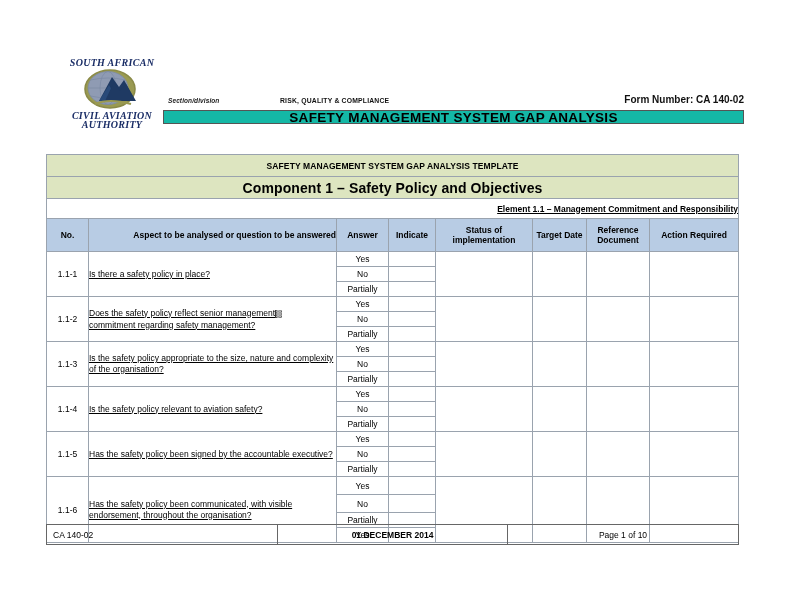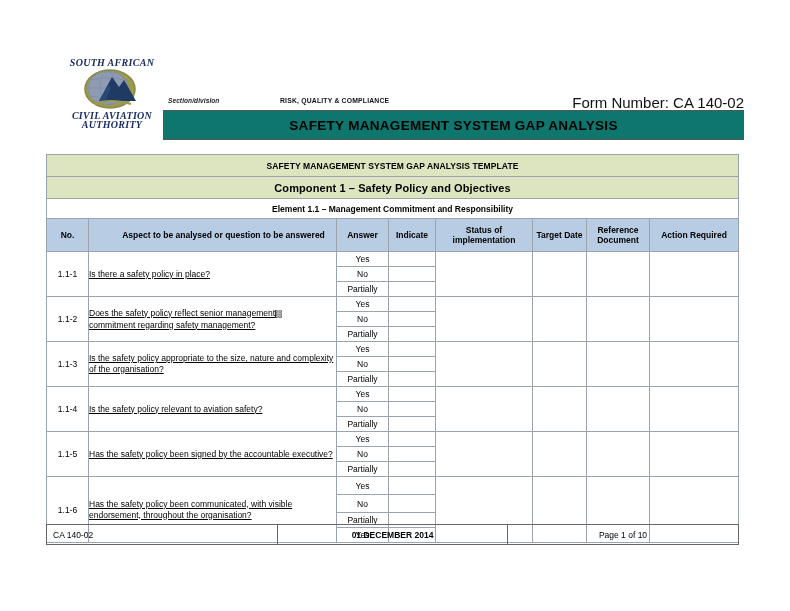--- a/index.html
+++ b/index.html
@@ -68,35 +68,36 @@
     top: 97px;
     font-size: 6.8px;
     font-weight: bold;
     color: #111;
     letter-spacing: 0.2px;
   }
   .form-number {
     position: absolute;
     right: 46px;
     top: 94px;
-    font-size: 15px;
+    font-size: 10px;
     color: #111;
+    font-weight: bold;
   }
   .title-box {
     position: absolute;
     left: 163px;
     top: 110px;
     width: 581px;
-    height: 30px;
+    height: 14px;
     border: 1.5px solid #555;
     display: flex;
     align-items: center;
     justify-content: center;
     box-sizing: border-box;
-    background: #0f766e;
+    background: #14b8a6;
   }
   .title-box-text {
     font-size: 13.5px;
     font-weight: bold;
     letter-spacing: 0.3px;
     color: #000;
   }
 
   
   .tbl-wrap {
@@ -121,40 +122,41 @@
   .band-green {
     background: #dde5c0 !important;
     text-align: center;
     font-weight: bold;
     height: 21px;
     font-size: 9.5px;
     letter-spacing: 0.1px;
     margin-top: 10px;
   }
   .band-green.sub {
-    font-size: 11px;
+    font-size: 14px;
   }
   .band-white {
     background: #ffffff !important;
-    text-align: center;
+    text-align: right;
     font-weight: bold;
     height: 19px;
     font-size: 9px;
+    text-decoration: underline;
   }
   .colhead td {
     background: #b8cce4 !important;
     font-weight: bold;
     font-size: 8.6px;
     text-align: center;
     height: 32px;
     padding: 2px 3px;
     line-height: 10.5px;
   }
   .colhead td.left {
-    text-align: center;
+    text-align: right;
     padding-left: 22px;
   }
 
   td.no-cell {
     text-align: center;
     font-size: 8.3px;
     padding: 2px;
   }
   td.aspect-cell {
     text-align: left;

